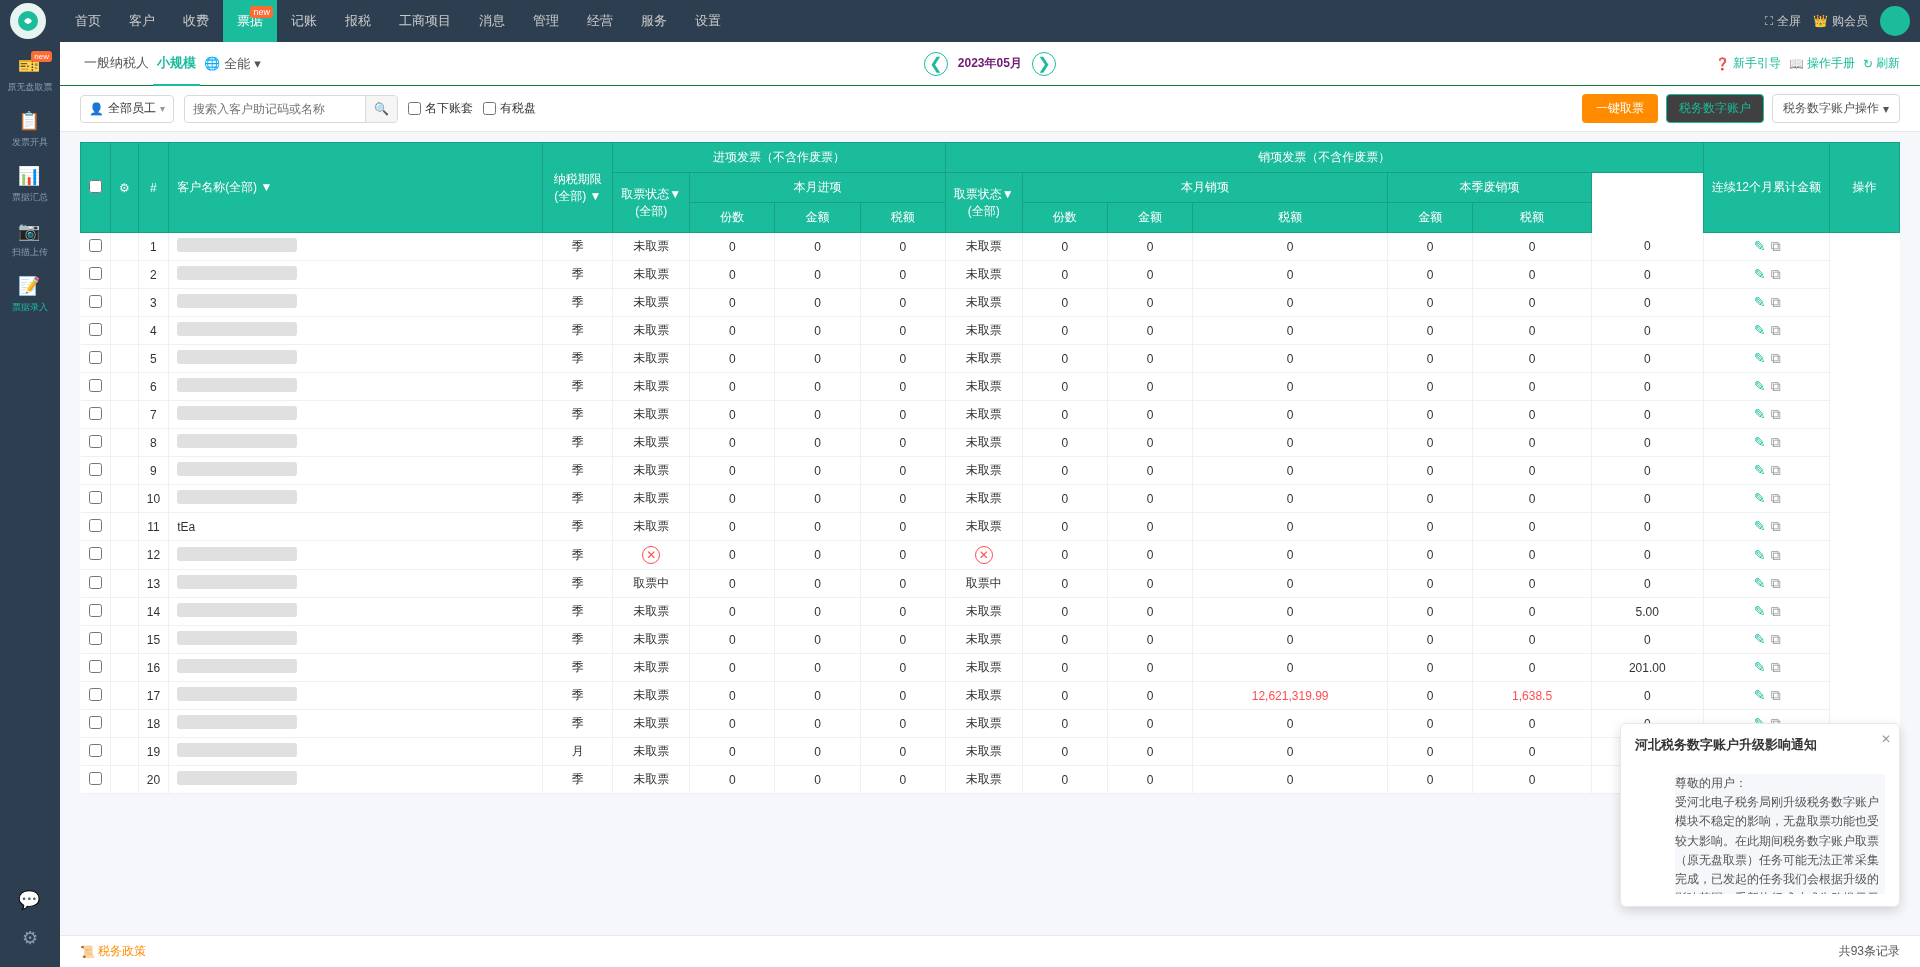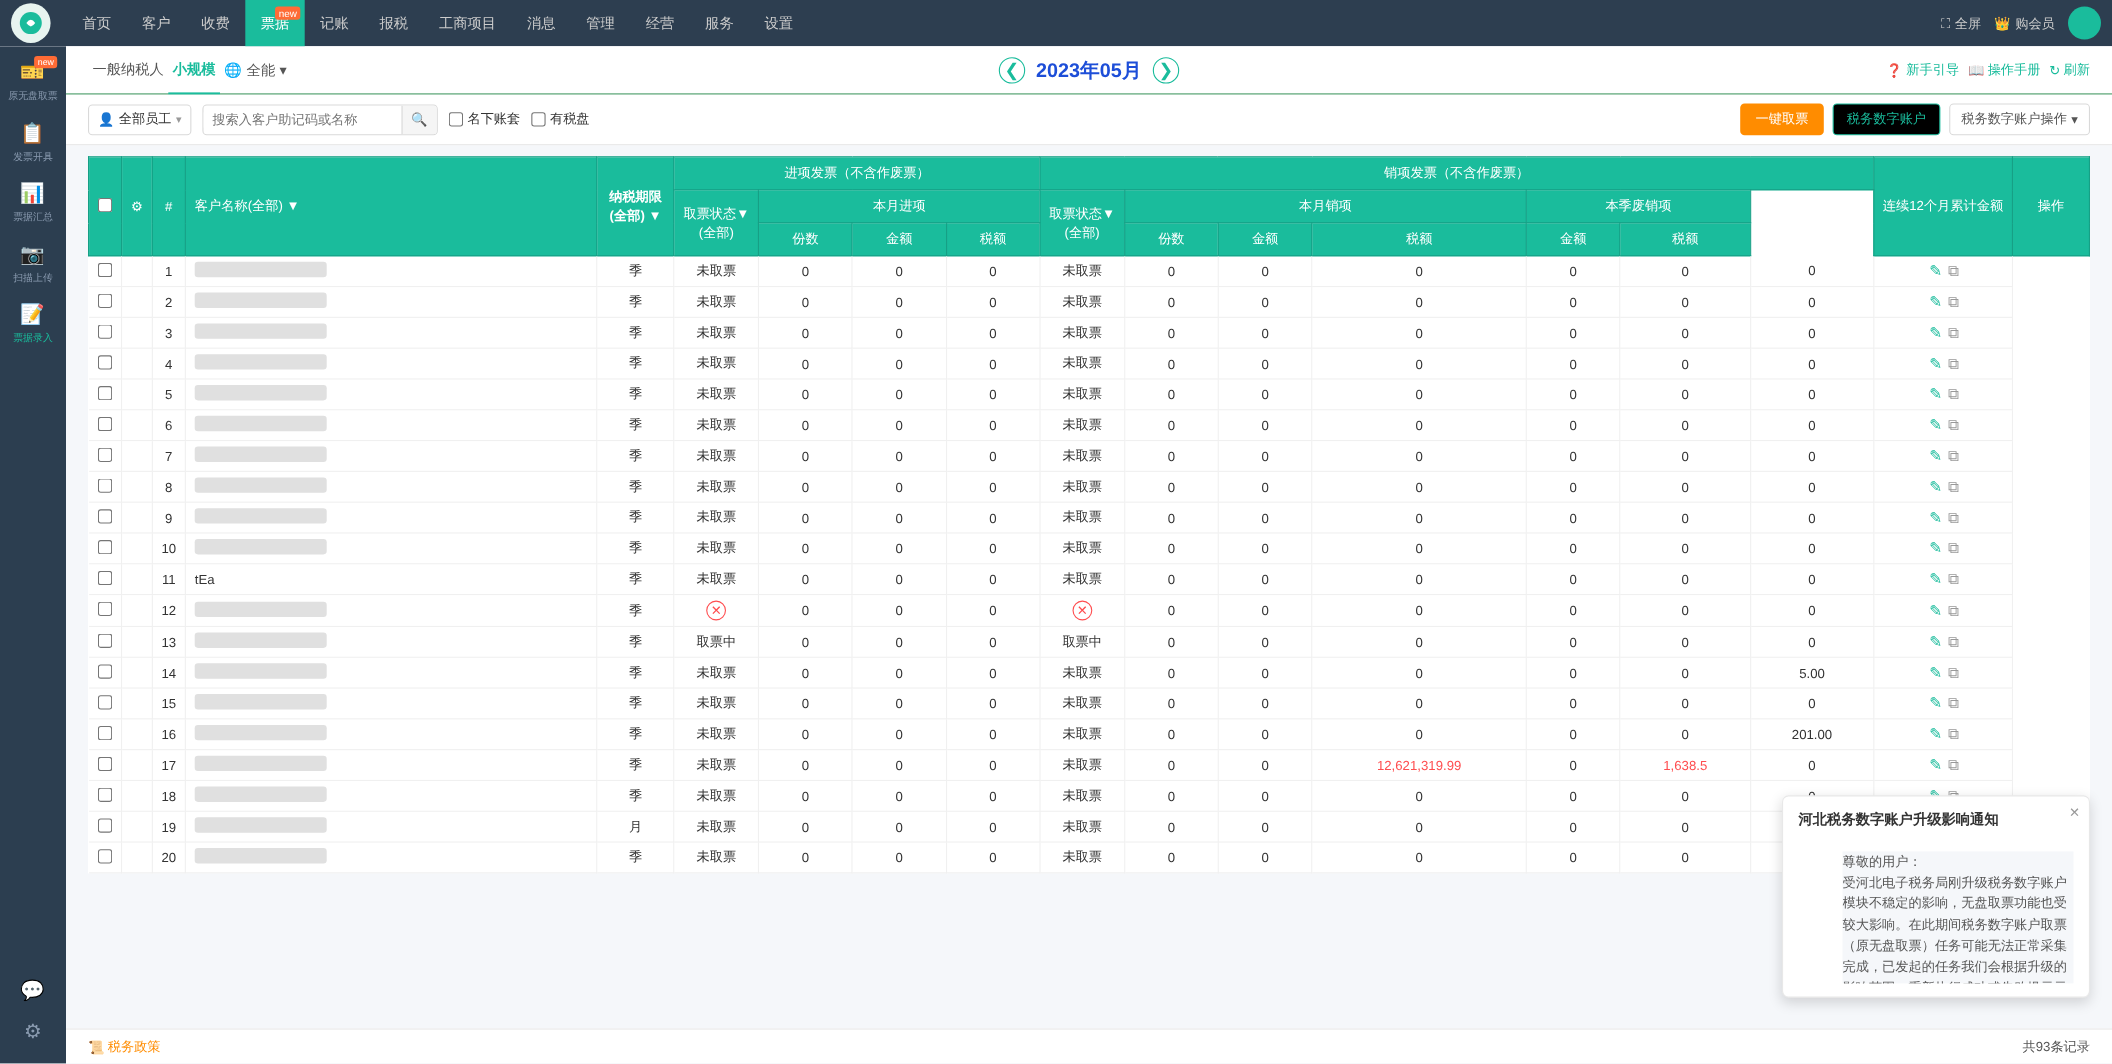--- a/index.html
+++ b/index.html
@@ -27,37 +27,37 @@
     .sidebar-item .icon { font-size: 18px; }
     .sidebar-item .new-badge { background: #ff6b35; color: #fff; font-size: 8px; padding: 1px 3px; border-radius: 3px; position: absolute; top: 4px; right: 8px; }
     .sidebar-bottom { margin-top: auto; padding-bottom: 10px; }
 
     
     .content { flex: 1; display: flex; flex-direction: column; overflow: hidden; background: #f5f7fa; }
     .sub-tab { padding: 0 4px; height: 44px; display: flex; align-items: center; cursor: pointer; color: #555; font-size: 13px; border-bottom: 2px solid transparent; }
     .sub-tab.active { color: #1abc9c; border-bottom-color: #1abc9c; font-weight: bold; }
     .sub-tab-dropdown { display: flex; align-items: center; gap: 4px; cursor: pointer; color: #555; font-size: 13px; padding: 0 4px; }
     .date-nav { display: flex; align-items: center; gap: 10px; flex: 1; justify-content: center; }
-    .date-nav .date-text { font-size: 18px; font-weight: bold; color: #1d4ed8; }
+    .date-nav .date-text { font-size: 12px; font-weight: bold; color: #701a75; }
     .date-nav .arrow { cursor: pointer; color: #1abc9c; font-size: 16px; width: 24px; height: 24px; border-radius: 50%; border: 1px solid #1abc9c; display: flex; align-items: center; justify-content: center; }
     .toolbar-right { display: flex; align-items: center; gap: 8px; margin-left: auto; }
     .toolbar-right .link-btn { color: #1abc9c; cursor: pointer; font-size: 12px; display: flex; align-items: center; gap: 3px; }
 
     
     .filter-bar { background: #fff; padding: 8px 20px; display: flex; align-items: center; gap: 10px; border-bottom: 1px solid #e8e8e8; flex-shrink: 0; }
     .filter-select { border: 1px solid #d9d9d9; border-radius: 4px; padding: 4px 8px; font-size: 12px; display: flex; align-items: center; gap: 4px; cursor: pointer; background: #fff; height: 28px; }
     .filter-select .arrow-down { color: #999; font-size: 10px; }
     .search-box { display: flex; align-items: center; border: 1px solid #d9d9d9; border-radius: 4px; overflow: hidden; height: 28px; }
     .search-box input { border: none; outline: none; padding: 0 8px; font-size: 12px; width: 180px; }
     .search-box .search-btn { background: #f5f5f5; border-left: 1px solid #d9d9d9; padding: 0 8px; cursor: pointer; height: 100%; display: flex; align-items: center; }
     .checkbox-label { display: flex; align-items: center; gap: 4px; cursor: pointer; font-size: 12px; }
     .checkbox-label input { cursor: pointer; }
     .filter-bar-right { margin-left: auto; display: flex; gap: 8px; }
     .btn-primary { background: #ff8c00; color: #fff; border: none; border-radius: 4px; padding: 5px 14px; font-size: 12px; cursor: pointer; }
-    .btn-default { background: #000000; color: #1abc9c; border: 1px solid #1abc9c; border-radius: 4px; padding: 5px 12px; font-size: 12px; cursor: pointer; }
+    .btn-default { background: #404040; color: #1abc9c; border: 1px solid #1abc9c; border-radius: 4px; padding: 5px 12px; font-size: 12px; cursor: pointer; }
     .btn-dropdown { background: #fff; color: #555; border: 1px solid #d9d9d9; border-radius: 4px; padding: 5px 10px; font-size: 12px; cursor: pointer; display: flex; align-items: center; gap: 4px; }
 
     
     .table-wrapper { flex: 1; overflow: auto; padding: 10px 20px; }
     .data-table { width: 100%; border-collapse: collapse; background: #fff; font-size: 12px; }
     .data-table th { background: #1abc9c; color: #fff; padding: 6px 8px; text-align: center; font-weight: normal; border: 1px solid #16a085; white-space: nowrap; font-size: 12px; }
     .data-table td { padding: 5px 8px; text-align: center; border-bottom: 1px solid #f0f0f0; border-right: 1px solid #f0f0f0; color: #333; white-space: nowrap; }
     .data-table .action-btn { color: #1abc9c; cursor: pointer; font-size: 14px; margin: 0 2px; }
     .data-table .action-copy { color: #999; cursor: pointer; font-size: 14px; }
     .tag-circle { display: inline-flex; align-items: center; justify-content: center; width: 18px; height: 18px; border-radius: 50%; border: 1px solid #ff4d4f; color: #ff4d4f; font-size: 12px; }
@@ -216,21 +216,21 @@
     </div>
 
     <div class="table-wrapper">
       <table class="data-table">
         <thead>
           <tr>
             <th rowspan="3" style="width:30px;"><input type="checkbox" style=""></th>
             <th rowspan="3" style="width:25px;">⚙</th>
             <th rowspan="3" style="width:30px;">#</th>
             <th rowspan="3" style="min-width:180px; text-align:left;">客户名称(全部) ▼</th>
-            <th rowspan="3" style="width:70px;font-weight:bold;">纳税期限<br>(全部) ▼</th>
+            <th rowspan="3" style="width:70px;">纳税期限<br>(全部) ▼</th>
             <th colspan="4">进项发票（不含作废票）</th>
             <th colspan="7">销项发票（不含作废票）</th>
             <th rowspan="3" style="width:70px;">连续12个月累计金额</th>
             <th rowspan="3" style="width:70px;">操作</th>
           </tr>
           <tr>
             <th rowspan="2" style="width:70px;">取票状态▼<br>(全部)</th>
             <th colspan="3">本月进项</th>
             <th rowspan="2" style="width:70px;">取票状态▼<br>(全部)</th>
             <th colspan="3">本月销项</th>

